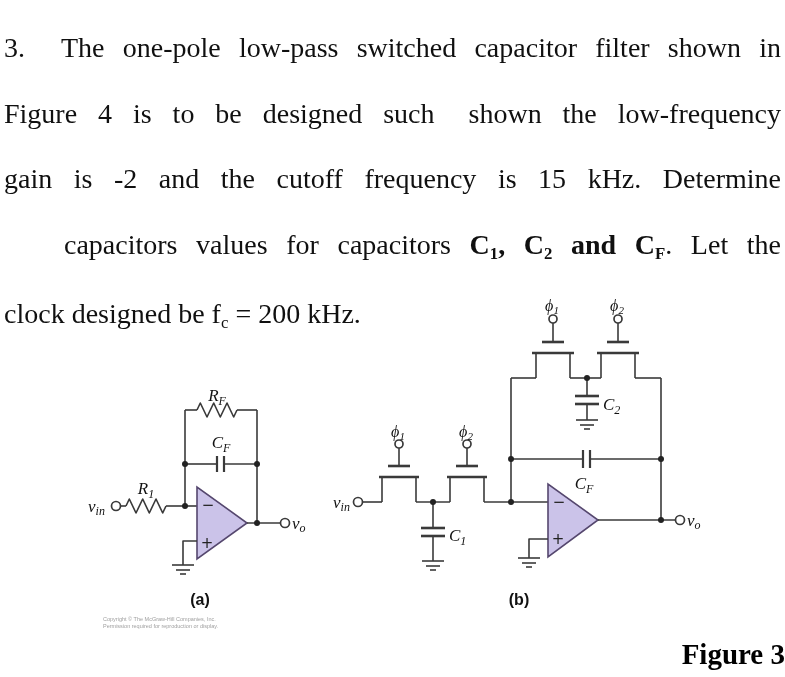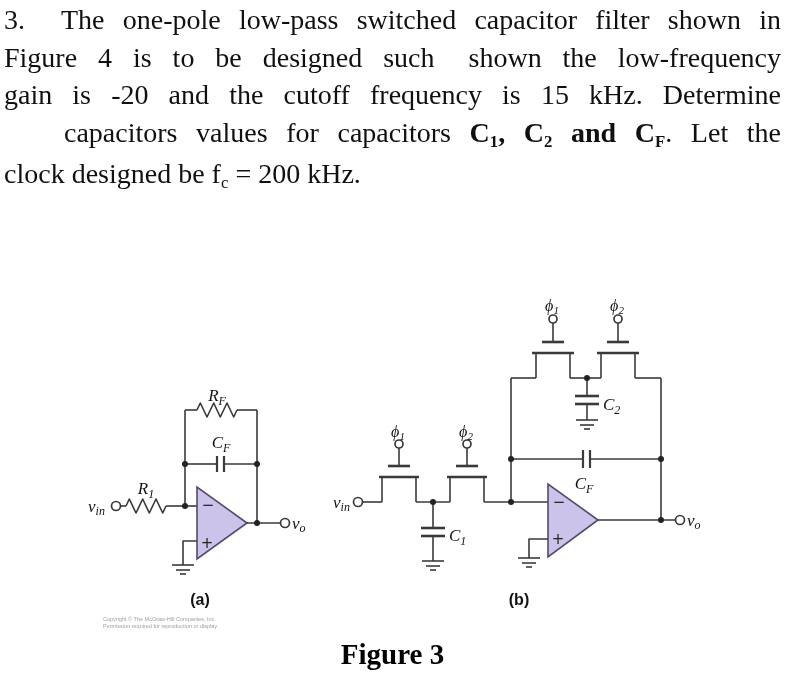--- a/index.html
+++ b/index.html
@@ -3,21 +3,21 @@
 <meta charset="utf-8">
 <style>
   html,body { margin:0; padding:0; }
   body {
     width:785px; height:677px; background:#ffffff; position:relative;
     font-family:"Liberation Serif", serif; overflow:hidden;
   }
   
   .textblock { position:absolute; top:1px; left:0; width:777px; padding:0 4px;
     font-size:28px; line-height:37.5px; color:#101010; }
-  .tline { text-align:justify; text-align-last:justify; white-space:normal; }
+  .tline { text-align:justify; text-align-last:justify; white-space:normal;margin-top:28px; }
   .tline.last { text-align:left; text-align-last:left; }
   .tline.indent { padding-left:60px; }
   .gap { display:inline-block; width:34px; }
   .sub { font-size:0.60em; position:relative; top:0.30em; }
   .bld { font-weight:bold; }
   
   .figure-svg { position:absolute; top:280px; left:0; }
   .wire { stroke:#3a3a3a; stroke-width:1.6; fill:none; stroke-linejoin:round; }
   .thick { stroke-width:2.6; }
   .plate { stroke-width:2.2; }
@@ -26,30 +26,30 @@
   .term { fill:#ffffff; stroke:#3a3a3a; stroke-width:1.7; }
   .opamp { stroke:#55476e; stroke-width:1.6; }
   .lbl { font-family:"Liberation Serif", serif; font-style:italic; font-size:17px; fill:#111111; }
   .lbl .s { font-size:12px; }
   .phi { font-size:16px; }
   .phi .s { font-size:11px; }
   .sign { font-family:"DejaVu Sans", sans-serif; font-size:15px; fill:#222222; font-style:normal; }
   .cap { font-family:"Liberation Sans", sans-serif; font-weight:bold; font-size:16px; fill:#111111; font-style:normal; }
   .copyright { position:absolute; left:103px; top:616px; font-family:"Liberation Sans", sans-serif;
     font-size:5.5px; line-height:7px; color:#a0a0a0; }
-  .figcaption { position:absolute; top:638px; left:0; width:785px; text-align:center;
+  .figcaption { position:absolute; top:638px; left:0; width:785px; text-align:right;
     font-size:29px; font-weight:bold; color:#000000; }
 </style>
 </head>
 <body>
 
 <div class="textblock">
   <div class="tline"><span>3.&nbsp; The one-pole low-pass switched capacitor filter shown in</span></div>
   <div class="tline"><span>Figure 4 is to be designed such</span><span class="gap"></span><span>shown the low-frequency</span></div>
-  <div class="tline"><span>gain is -20 and the cutoff frequency is 15 kHz. Determine</span></div>
+  <div class="tline"><span>gain is -2 and the cutoff frequency is 15 kHz. Determine</span></div>
   <div class="tline indent"><span>capacitors values for capacitors </span><span class="bld">C</span><span class="bld sub">1</span><span class="bld">, </span><span class="bld">C</span><span class="bld sub">2</span><span class="bld"> and </span><span class="bld">C</span><span class="bld sub">F</span><span>. Let the</span></div>
   <div class="tline last"><span>clock designed be f</span><span class="sub">c</span><span> = 200 kHz.</span></div>
 </div>
 
 <svg class="figure-svg" width="785" height="397" viewBox="0 0 785 397">
 
   <g>
 
     <path class="wire" d="M120.5 226 H126"></path>
     <polyline class="wire" points="126,226 129.3,219 136,233 142.7,219 149.3,233 156,219 162.7,233 166,226"></polyline>

